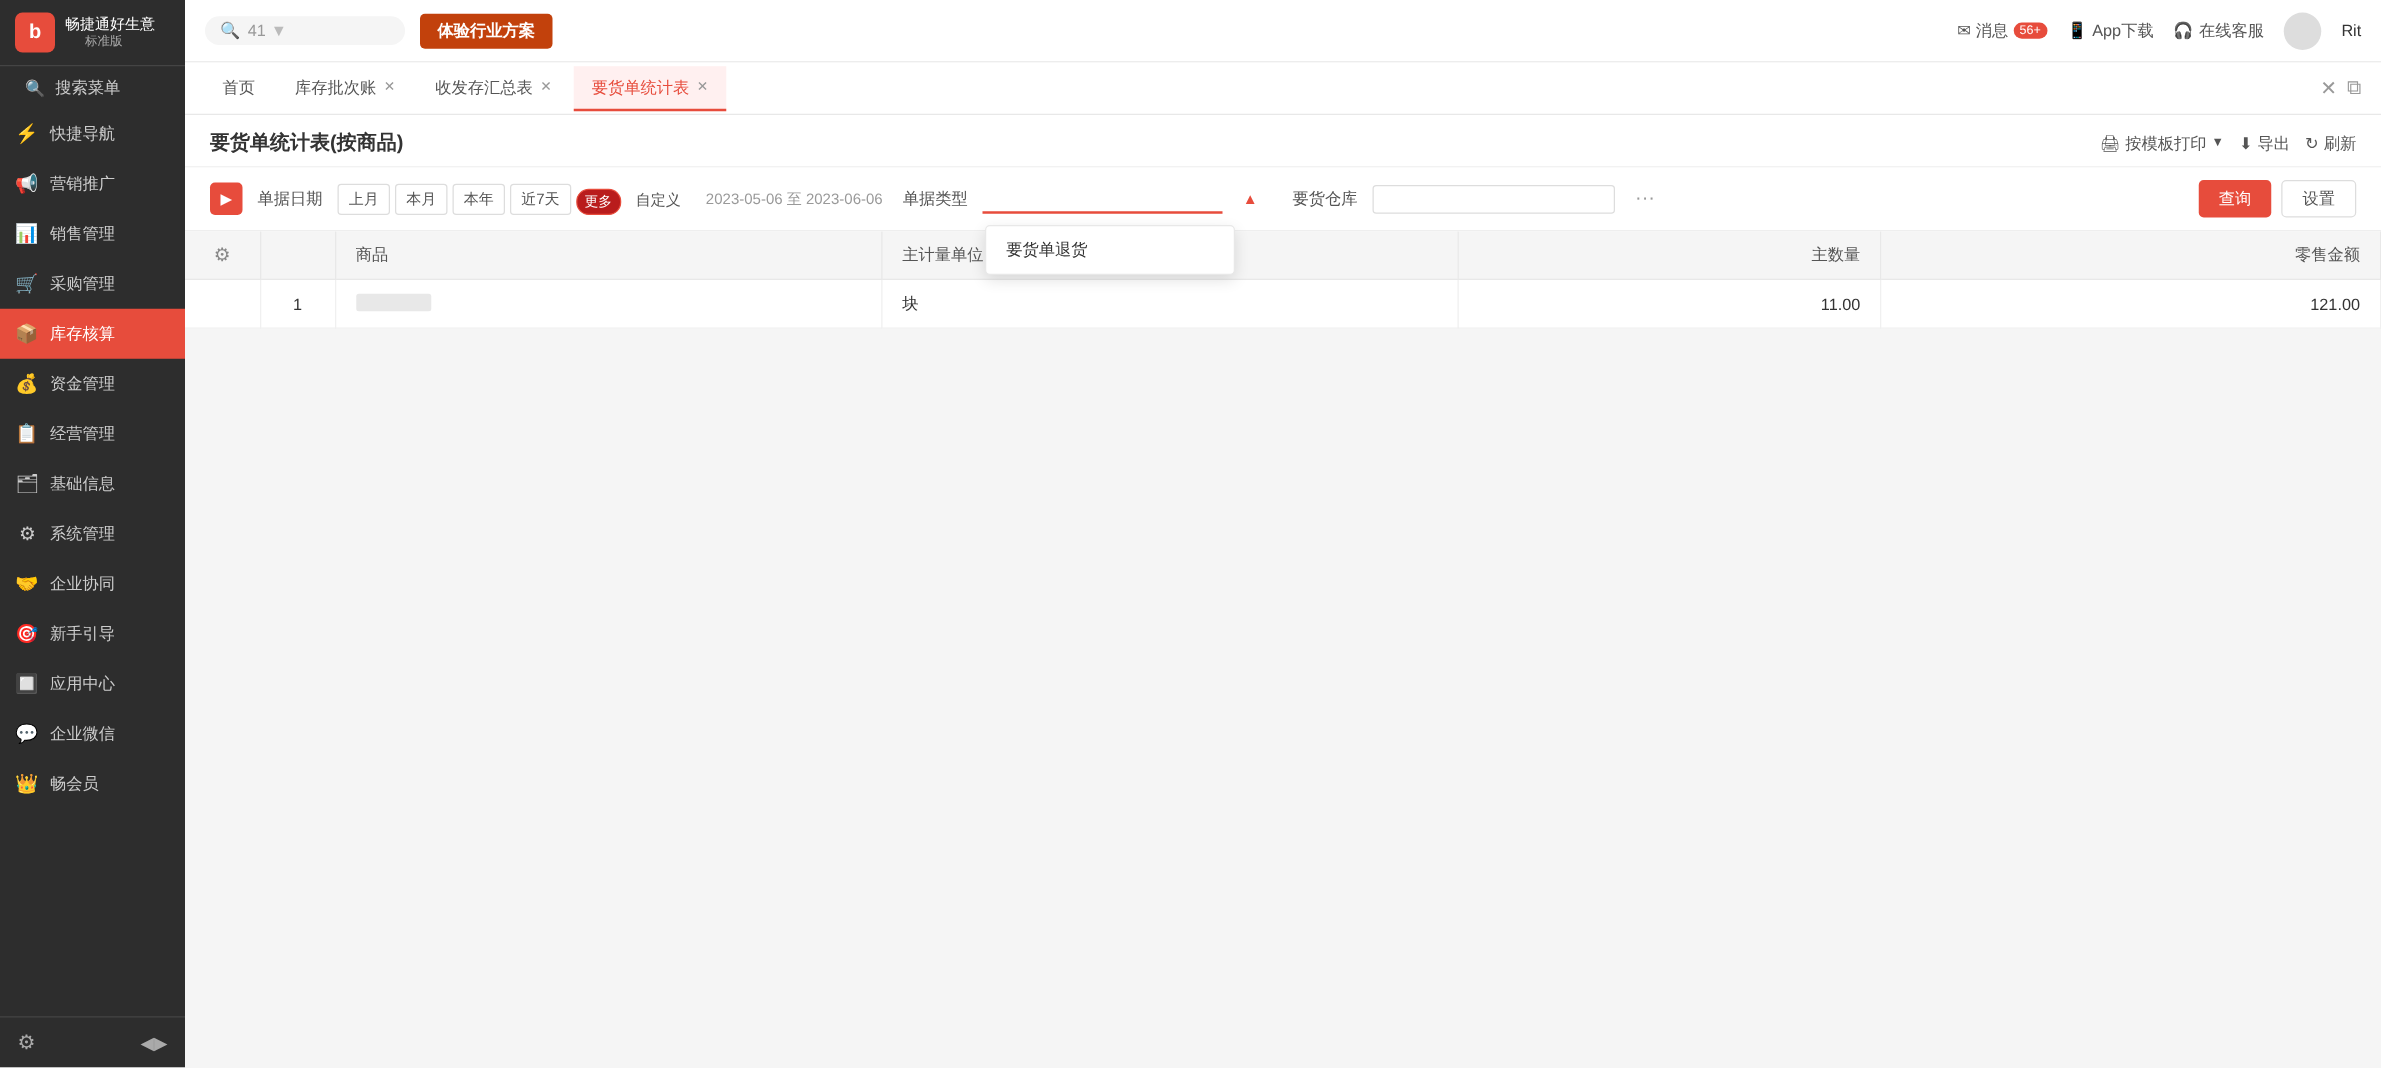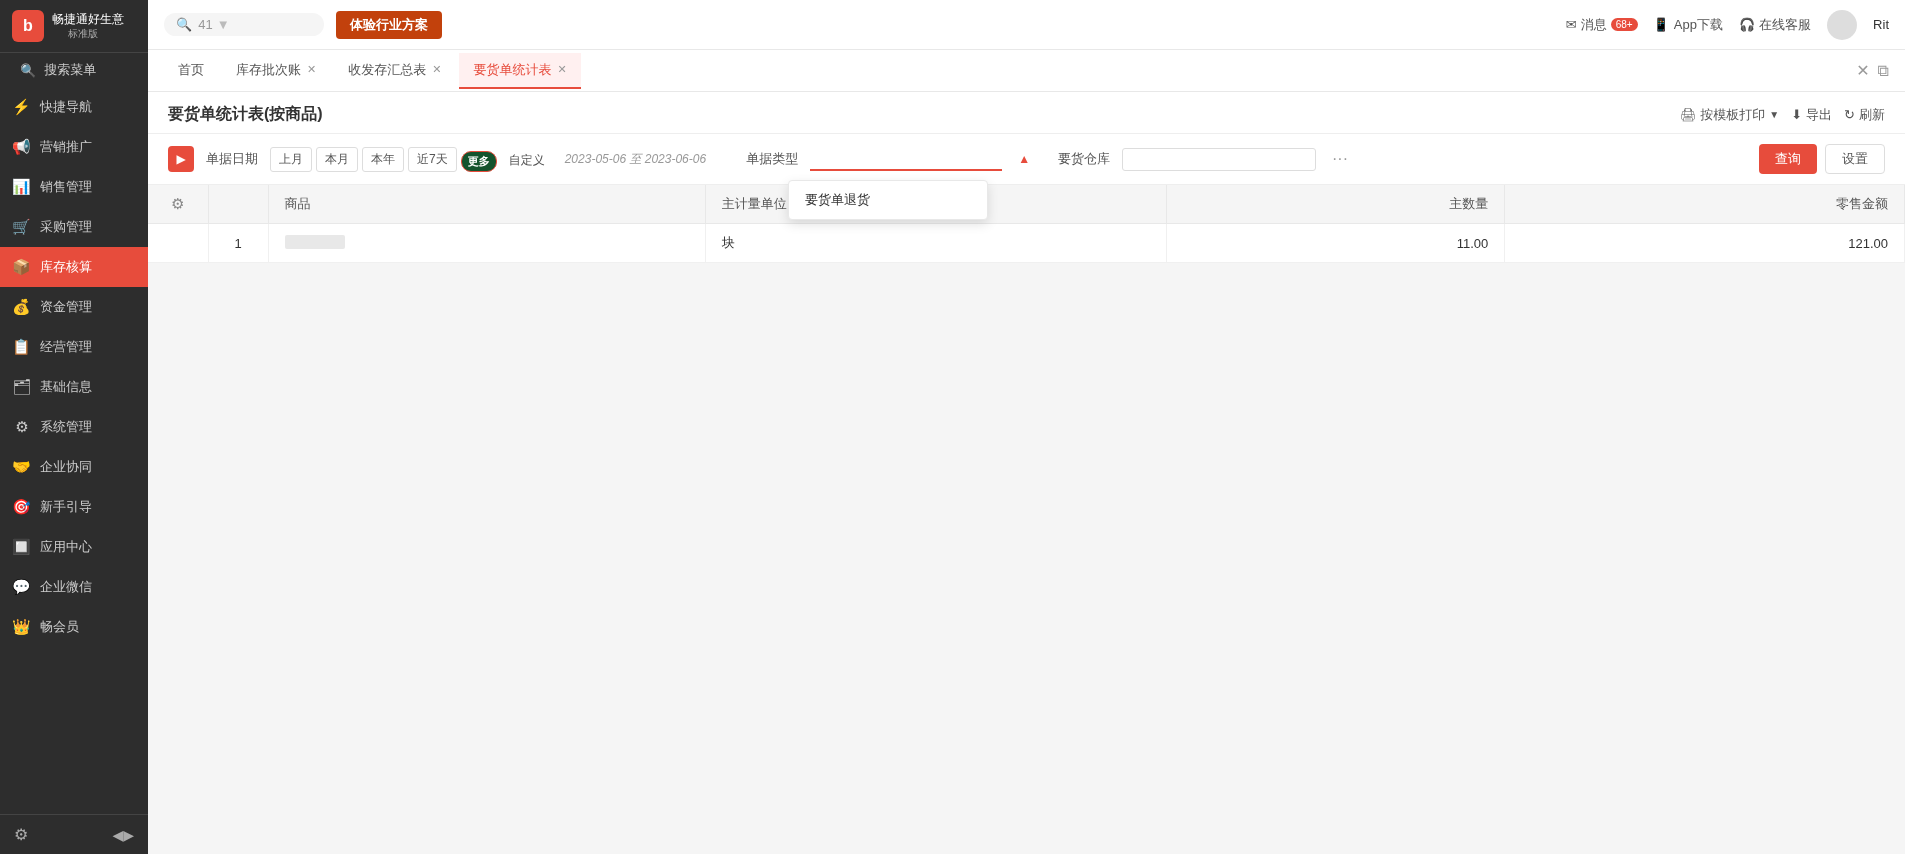--- a/index.html
+++ b/index.html
@@ -131,25 +131,25 @@
       display: flex; align-items: center; gap: 12px; flex-wrap: wrap;
       position: relative;
     }
     .filter-toggle-btn {
       width: 26px; height: 26px; background: #e74c3c; color: #fff;
       border-radius: 4px; display: flex; align-items: center; justify-content: center; cursor: pointer; font-size: 12px;
     }
     .filter-label { color: #555; font-size: 13px; white-space: nowrap; }
     .date-range-btns { display: flex; align-items: flex-end; gap: 4px; }
     .date-btn { padding: 3px 8px; border: 1px solid #ddd; border-radius: 3px; cursor: pointer; font-size: 12px; color: #555; background: #fff; }
-    .date-btn.active-hot { background: #14532d; color: #fff; border-color: #e74c3c; border-radius: 10px; font-size: 11px; padding: 2px 6px; font-weight: bold; }
+    .date-btn.active-hot { background: #b91c1c; color: #fff; border-color: #e74c3c; border-radius: 10px; font-size: 11px; padding: 2px 6px; }
     .date-custom { padding: 3px 8px; font-size: 12px; color: #555; cursor: pointer; }
-    .date-display { font-size: 12px; color: #999; font-style: italic; }
-
-    .filter-type-label { color: #555; font-size: 13px; margin-left: 28px; white-space: nowrap; }
+    .date-display { font-size: 12px; color: #999; }
+
+    .filter-type-label { color: #555; font-size: 13px; margin-left: 4px; white-space: nowrap; }
     .filter-type-input {
       border: none; border-bottom: 2px solid #e74c3c; outline: none;
       padding: 3px 8px; font-size: 13px; min-width: 160px; background: transparent;
     }
     .filter-type-arrow { cursor: pointer; color: #e74c3c; font-size: 12px; margin-left: 4px; }
     .filter-warehouse-label { color: #555; font-size: 13px; margin-left: 16px; white-space: nowrap; }
     .filter-warehouse-input { border: 1px solid #ddd; border-radius: 3px; padding: 3px 8px; font-size: 13px; min-width: 120px; background: #fff; }
     .filter-more-btn { cursor: pointer; color: #999; font-size: 16px; margin-left: 4px; }
 
     .filter-actions { display: flex; gap: 8px; margin-left: auto; }
@@ -301,21 +301,21 @@
         <span>🔍</span>
         <span style="margin-left:6px;color:#999;font-size:13px;">41</span>
         <span style="margin-left:4px;color:#bbb;">▼</span>
       </div>
       <button class="topbar-industry-btn">体验行业方案</button>
     </div>
     <div class="topbar-right">
       <div class="badge-item">
         <span>✉</span>
         <span>消息</span>
-        <span class="badge">68+</span>
+        <span class="badge">56+</span>
       </div>
       <div class="badge-item">
         <span>📱</span>
         <span>App下载</span>
       </div>
       <div class="badge-item">
         <span>🎧</span>
         <span>在线客服</span>
       </div>
       <div class="topbar-avatar"></div>

